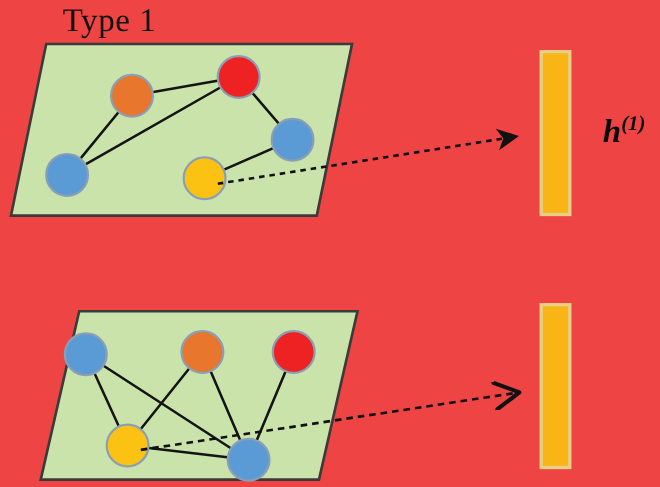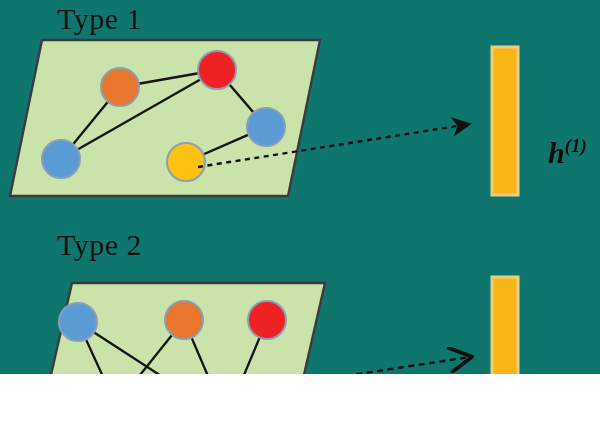--- a/index.html
+++ b/index.html
@@ -48,27 +48,27 @@
     user-select: none;
     line-height: 1;
   }
   .h-label .sup {
     font-size: 19px;
     font-style: italic;
     font-weight: 700;
     vertical-align: super;
     letter-spacing: 0px;
   }
-  #h-label-1 { left: 548px; top: 103px; margin-top: 33px; }
+  #h-label-1 { left: 548px; top: 103px; }
   #h-label-2 { left: 548px; top: 333px; }
 </style>
 </head>
 <body>
 
-<div id="canvas" style="width: 600px; height: 374px; background: #0f766e;">
+<div id="canvas" style="width: 600px; height: 443px; background: #ef4444;">
 
   <svg class="figure" viewBox="0 0 600 443" xmlns="http://www.w3.org/2000/svg">
     <defs>
       <marker id="arrow-filled" viewBox="0 0 12 12" refX="10" refY="6" markerWidth="9" markerHeight="9" orient="auto-start-reverse">
         <path d="M 0 0.5 L 11 6 L 0 11.5 L 3 6 Z" fill="#111111"></path>
       </marker>
       <marker id="arrow-open" viewBox="0 0 12 12" refX="10" refY="6" markerWidth="11" markerHeight="11" orient="auto-start-reverse">
         <path d="M 1 0.5 L 11 6 L 1 11.5" fill="none" stroke="#111111" stroke-width="1.7" stroke-linecap="round" stroke-linejoin="round"></path>
       </marker>
     </defs>
@@ -118,20 +118,19 @@
       </g>
 
       <line x1="128" y1="409" x2="470" y2="357" stroke="#111111" stroke-width="2.4" stroke-dasharray="6 4.5" marker-end="url(#arrow-open)"></line>
 
       <rect x="492" y="277" width="26" height="148" fill="#f9b415" stroke="#e8cf86" stroke-width="3"></rect>
     </g>
   </svg>
 
   <div class="panel-title" id="title-type1">Type 1</div>
 
-  <div class="panel-title" id="title-type2">Type 2</div>
 
   <div class="h-label" id="h-label-1">
     <span>h</span><span class="sup">(1)</span>
   </div>
 
 
 </div>
 
 </body></html>

